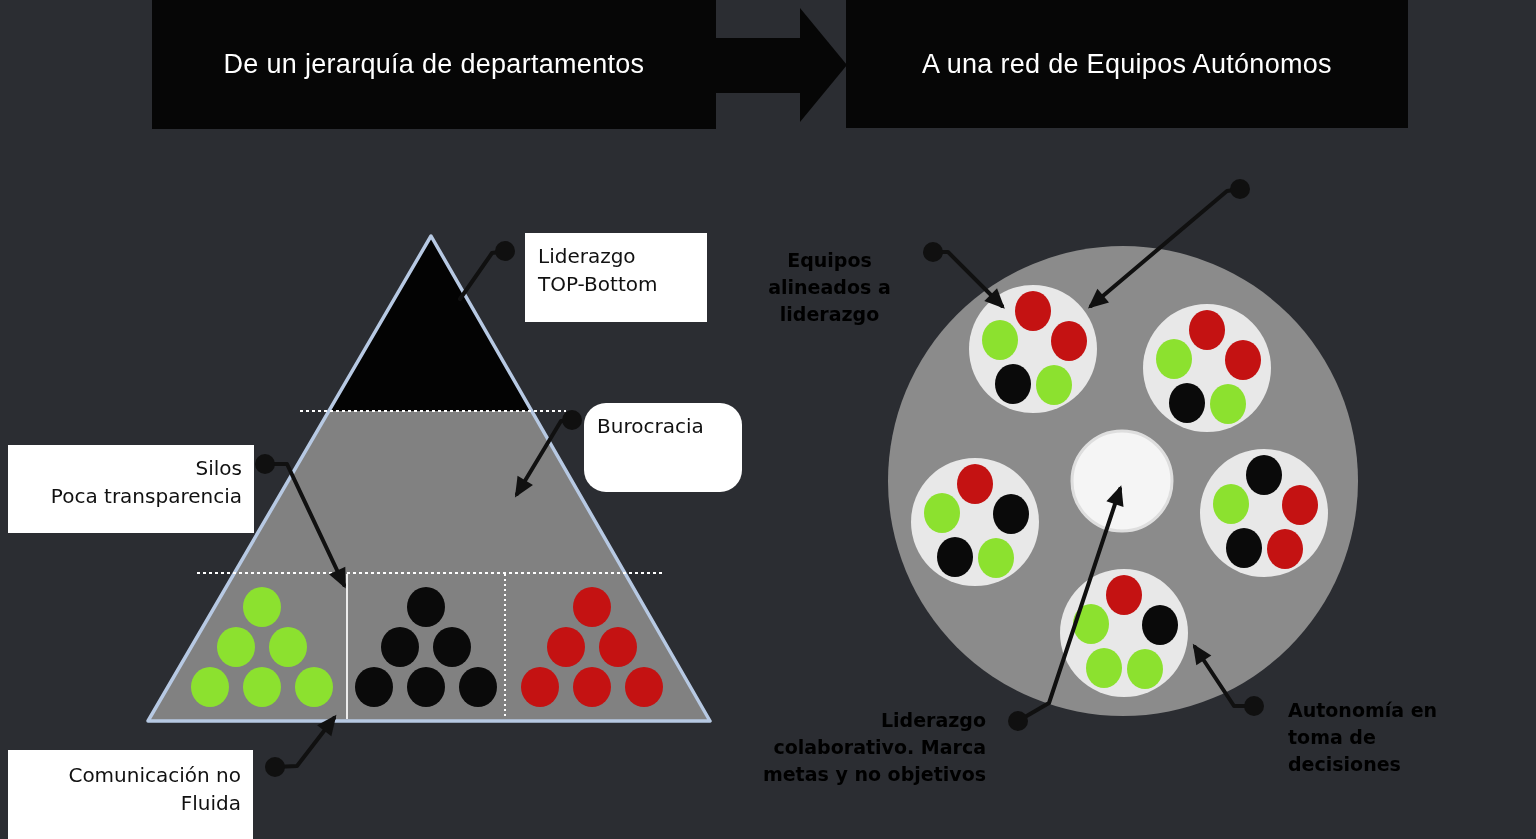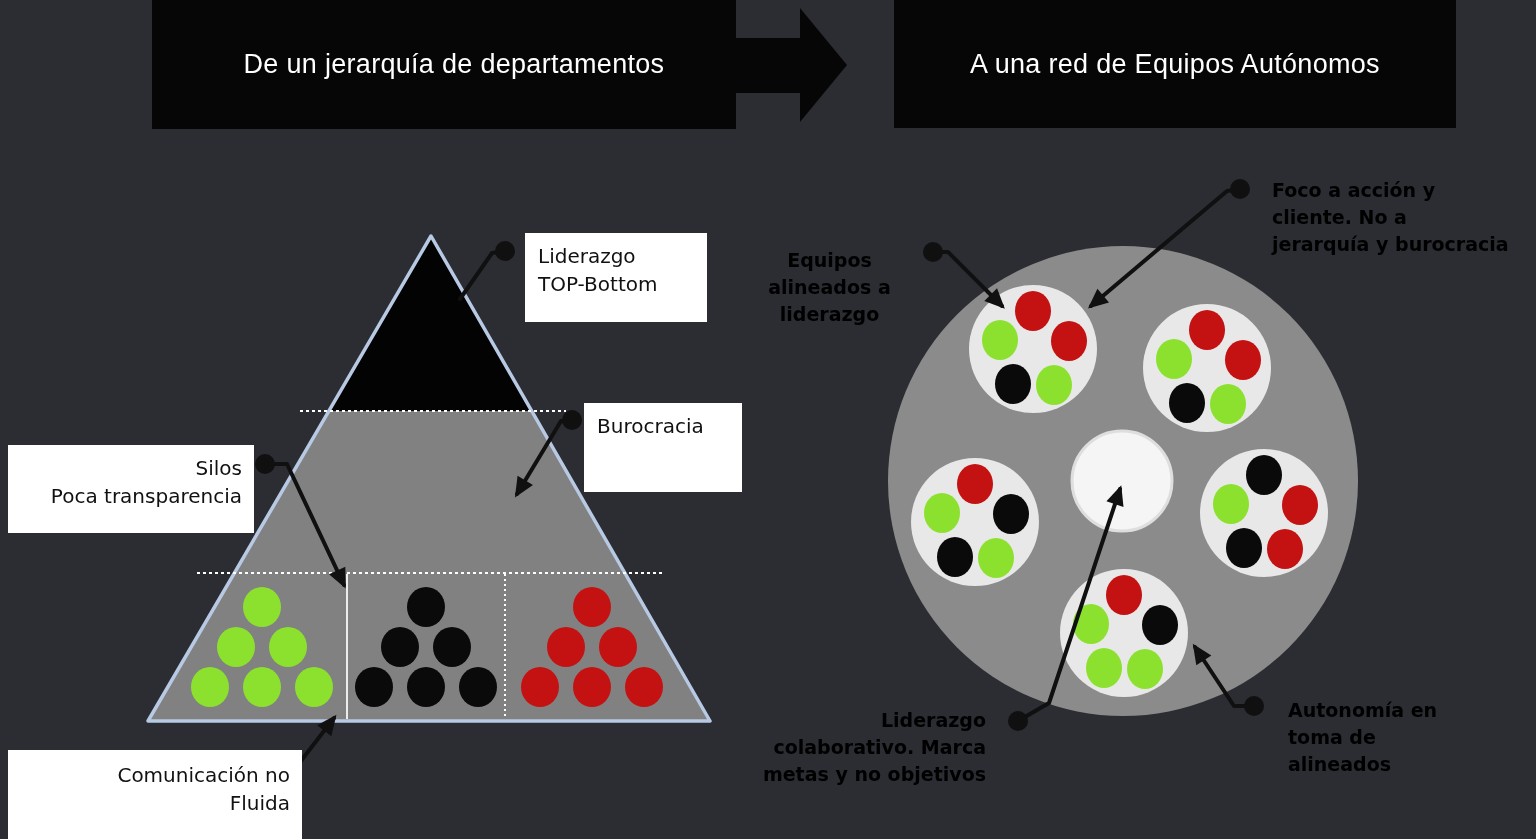--- a/index.html
+++ b/index.html
@@ -7,37 +7,37 @@
     position:relative;width:1536px;height:839px;overflow:hidden;
     background:#2b2d32;font-family:"DejaVu Sans",sans-serif;
   }
   .diagram{position:absolute;left:0;top:0;width:1536px;height:839px;}
 
   
   .header-box{
     position:absolute;top:0;height:129px;display:flex;align-items:center;justify-content:center;
     color:#ffffff;font-family:"Liberation Sans",sans-serif;font-size:27px;letter-spacing:.3px;
   }
-  .header-from{left:152px;width:564px;padding-left:20px;}
+  .header-from{left:152px;width:564px;}
   .header-to{left:846px;width:562px;height:128px;}
   .arrow-shaft{position:absolute;left:714px;top:38px;width:88px;height:55px;}
   .arrow-head{
     position:absolute;left:800px;top:8px;width:0;height:0;
     border-top:57px solid transparent;border-bottom:57px solid transparent;border-left:47px solid #060606;
   }
 
   
   .callout{
     position:absolute;background:#ffffff;color:#111111;box-sizing:border-box;
     font-size:20px;line-height:28px;padding:9px 12px 0 13px;white-space:pre-line;
   }
   .callout-leadership{left:525px;top:233px;width:182px;height:89px;}
-  .callout-bureaucracy{left:584px;top:403px;width:158px;height:89px;}
+  .callout-bureaucracy{left:584px;top:403px;width:158px;height:89px;border-radius:22px;}
   .callout-silos{left:8px;top:445px;width:246px;height:88px;text-align:right;}
-  .callout-communication{left:8px;top:750px;width:294px;height:89px;text-align:right;padding-top:11px;}
+  .callout-communication{left:8px;top:750px;width:245px;height:89px;text-align:right;padding-top:11px;}
 
   
   .annotation{
     position:absolute;color:#000000;font-weight:bold;font-size:19px;line-height:27px;
     white-space:pre-line;
   }
   .annotation-aligned{left:758px;top:247px;width:143px;text-align:center;}
   .annotation-focus{left:1272px;top:177px;width:264px;text-align:left;}
   .annotation-collab{left:728px;top:707px;width:258px;text-align:right;}
   .annotation-autonomy{left:1288px;top:697px;width:210px;text-align:left;}
@@ -45,21 +45,21 @@
 </head>
 <body>
 
 <div class="canvas">
 
   <div class="header-box header-from" style="background-color: rgb(6, 6, 6);">
     <span>De un jerarquía de departamentos</span>
   </div>
   <div class="arrow-shaft" style="background-color: rgb(6, 6, 6);"></div>
   <div class="arrow-head" style="border-left-color: rgb(6, 6, 6);"></div>
-  <div class="header-box header-to" style="background-color: rgb(6, 6, 6); margin-left: 48px;">
+  <div class="header-box header-to" style="background-color: rgb(6, 6, 6);">
     <span>A una red de Equipos Autónomos</span>
   </div>
 
   <svg class="diagram" viewBox="0 0 1536 839">
     <defs>
       <marker id="arrowTip" markerUnits="userSpaceOnUse" markerWidth="24" markerHeight="24" refX="18" refY="12" orient="auto">
         <path d="M2,3 L22,12 L2,21 Z" fill="#101010"></path>
       </marker>
     </defs>
 
@@ -158,22 +158,19 @@
 TOP-Bottom</div>
   <div class="callout callout-bureaucracy">Burocracia</div>
   <div class="callout callout-silos">Silos
 Poca transparencia</div>
   <div class="callout callout-communication">Comunicación no
 Fluida</div>
 
   <div class="annotation annotation-aligned">Equipos
 alineados a
 liderazgo</div>
-  <div class="annotation annotation-focus">Foco a acción y
-cliente. No a
-jerarquía y burocracia</div>
   <div class="annotation annotation-collab">Liderazgo
 colaborativo. Marca
 metas y no objetivos</div>
   <div class="annotation annotation-autonomy">Autonomía en
 toma de
-alineados</div>
+decisiones</div>
 </div>
 
 </body></html>

